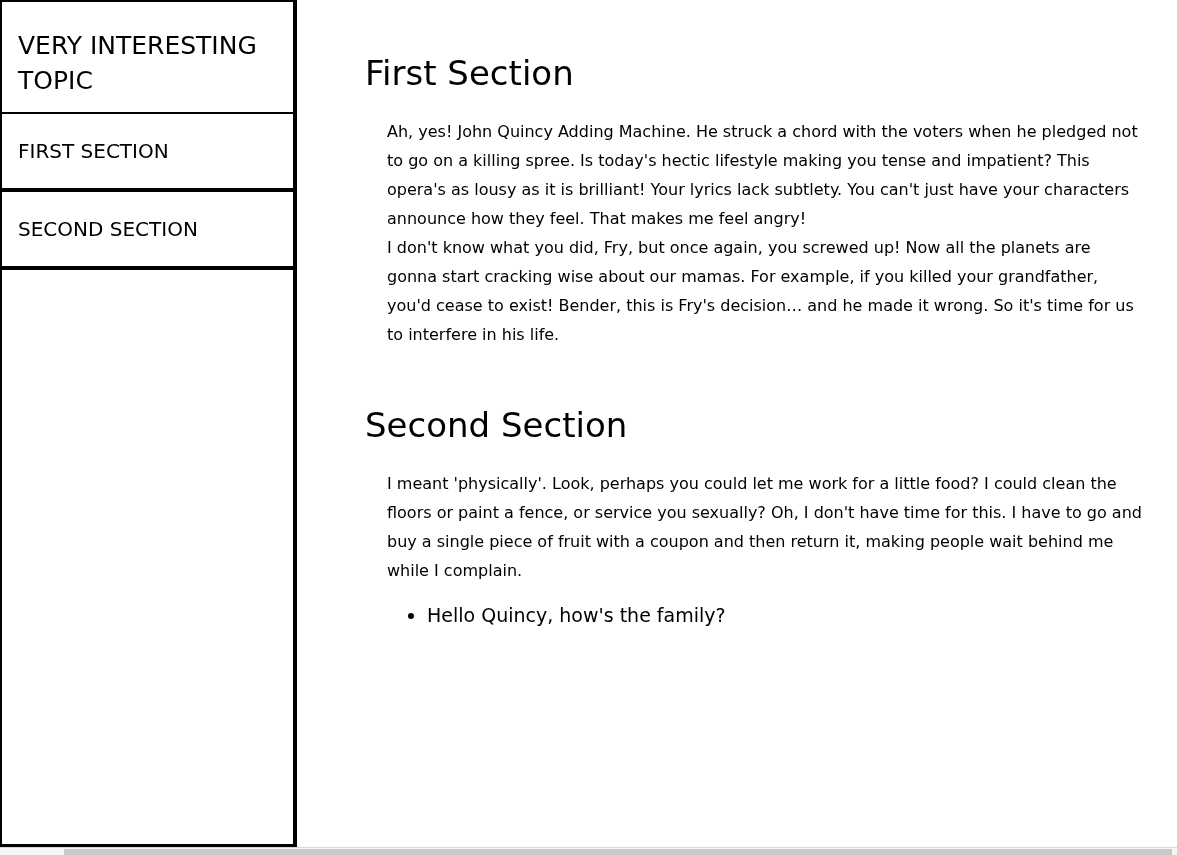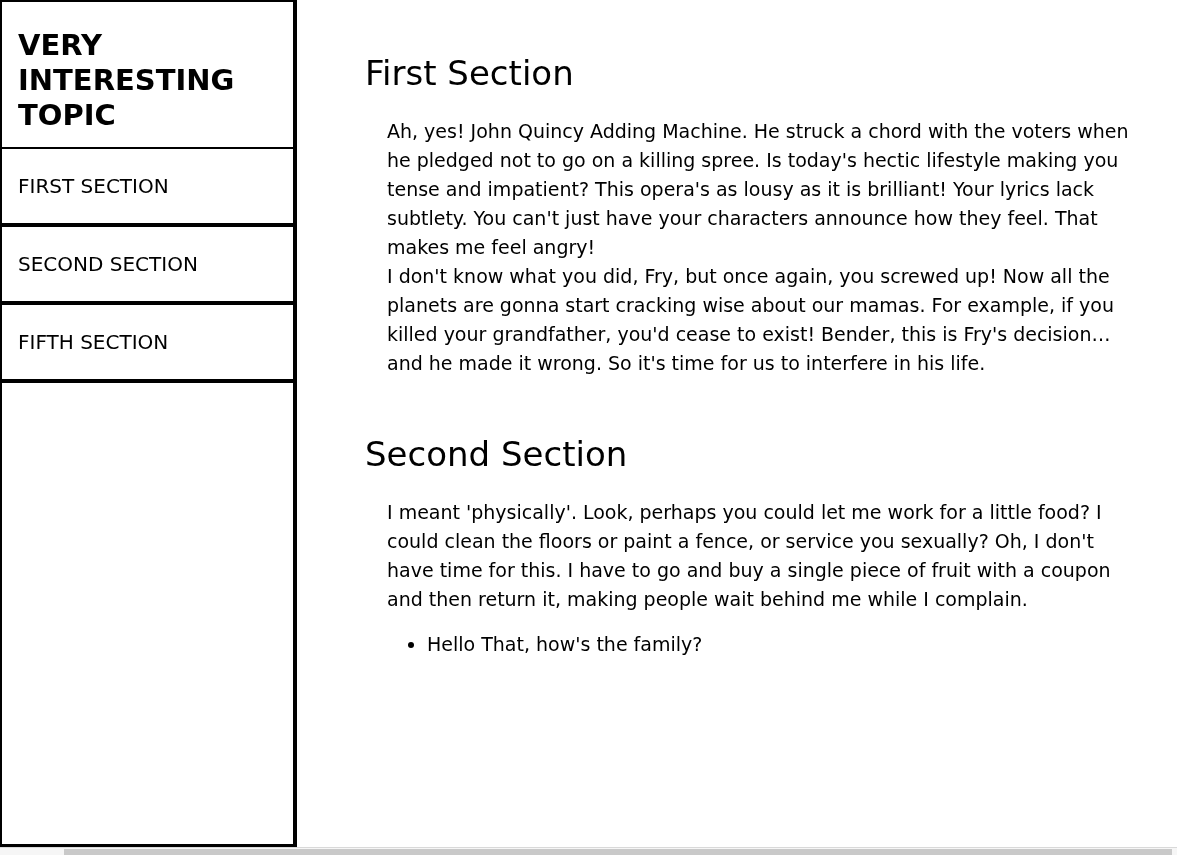--- a/index.html
+++ b/index.html
@@ -16,24 +16,23 @@
   .sidebar {
     position: absolute;
     left: -2px; top: -2px;
     width: 299px;
     height: 850px;
     border: 4px solid #000000;
     background: #ffffff;
   }
   .sidebar-title {
     padding: 26px 16px 14px 16px;
-    font-size: 29px;
+    font-size: 25px;
     line-height: 35px;
     border-bottom: 2px solid #000000;
-    font-weight: bold;
   }
   .sidebar-nav { display: block; }
   .sidebar-item {
     height: 78px;
     display: flex;
     align-items: center;
     padding-left: 16px;
     border-bottom: 4px solid #000000;
     font-size: 20px;
     cursor: pointer;
@@ -55,21 +54,21 @@
     margin: 23px 0 23px 0;
   }
   .section + .section .section-heading {
     margin-top: 56px;
   }
   .paragraphs {
     width: 757px;
     margin-left: 22px;
   }
   .paragraphs p {
-    font-size: 19px;
+    font-size: 16px;
     line-height: 29px;
     margin: 0;
   }
   .bullet-list {
     margin: 16px 0 0 22px;
     padding-left: 40px;
     width: 735px;
   }
   .bullet-list li {
     font-size: 19px;
@@ -97,43 +96,40 @@
 <aside class="sidebar">
   <div class="sidebar-title">VERY INTERESTING TOPIC</div>
 
   <nav class="sidebar-nav">
     <div class="sidebar-item">
       <span>FIRST SECTION</span>
     </div>
     <div class="sidebar-item">
       <span>SECOND SECTION</span>
     </div>
-    <div class="sidebar-item">
-      <span>FIFTH SECTION</span>
-    </div>
   </nav>
 </aside>
 
 <main class="main">
 
   <section class="section">
     <h1 class="section-heading">First Section</h1>
     <div class="paragraphs">
       <p>Ah, yes! John Quincy Adding Machine. He struck a chord with the voters when he pledged not to go on a killing spree. Is today's hectic lifestyle making you tense and impatient? This opera's as lousy as it is brilliant! Your lyrics lack subtlety. You can't just have your characters announce how they feel. That makes me feel angry!</p>
       <p>I don't know what you did, Fry, but once again, you screwed up! Now all the planets are gonna start cracking wise about our mamas. For example, if you killed your grandfather, you'd cease to exist! Bender, this is Fry's decision… and he made it wrong. So it's time for us to interfere in his life.</p>
     </div>
   </section>
 
   <section class="section">
     <h1 class="section-heading">Second Section</h1>
     <div class="paragraphs">
       <p>I meant 'physically'. Look, perhaps you could let me work for a little food? I could clean the floors or paint a fence, or service you sexually? Oh, I don't have time for this. I have to go and buy a single piece of fruit with a coupon and then return it, making people wait behind me while I complain.</p>
     </div>
     <ul class="bullet-list">
-      <li>Hello That, how's the family?</li>
+      <li>Hello Quincy, how's the family?</li>
     </ul>
   </section>
 
 </main>
 
 <div class="h-scrollbar">
   <div class="h-scrollbar-thumb"></div>
 </div>
 
 </body></html>

